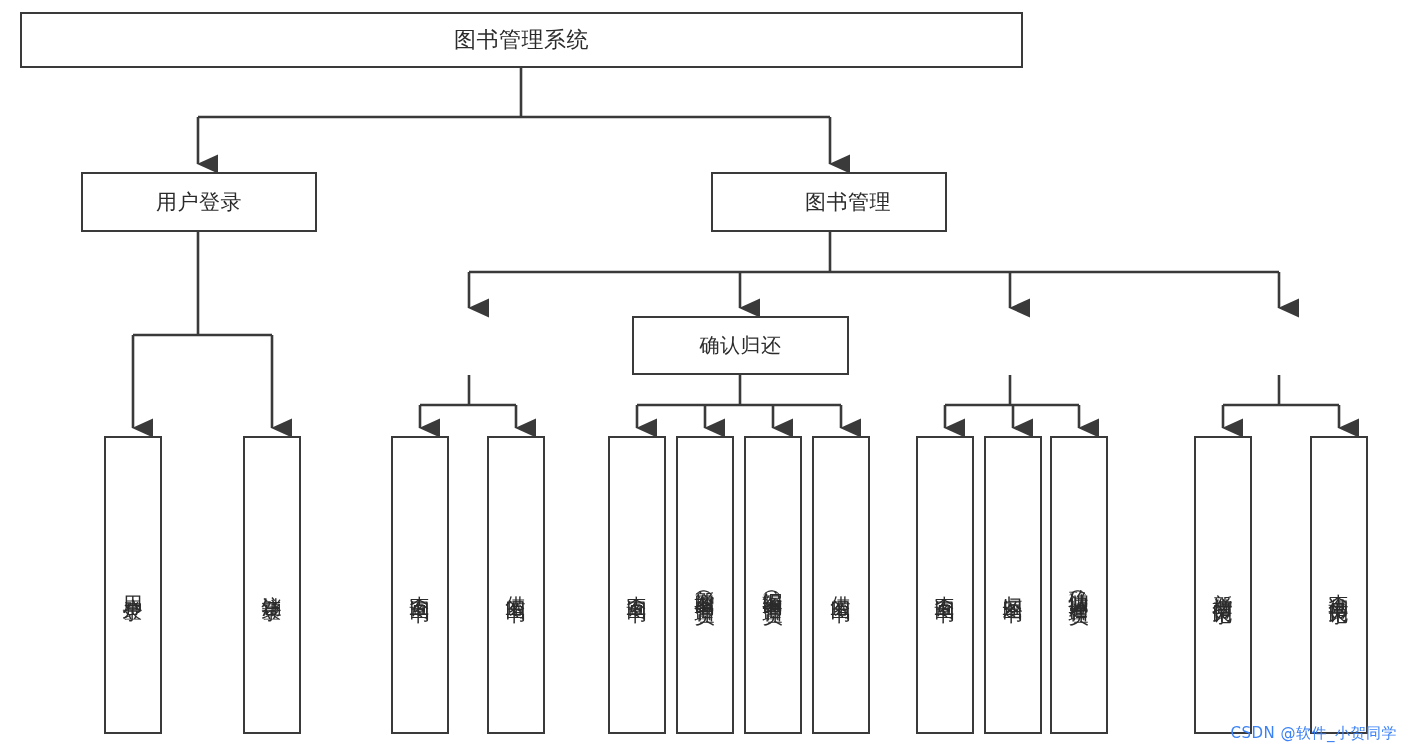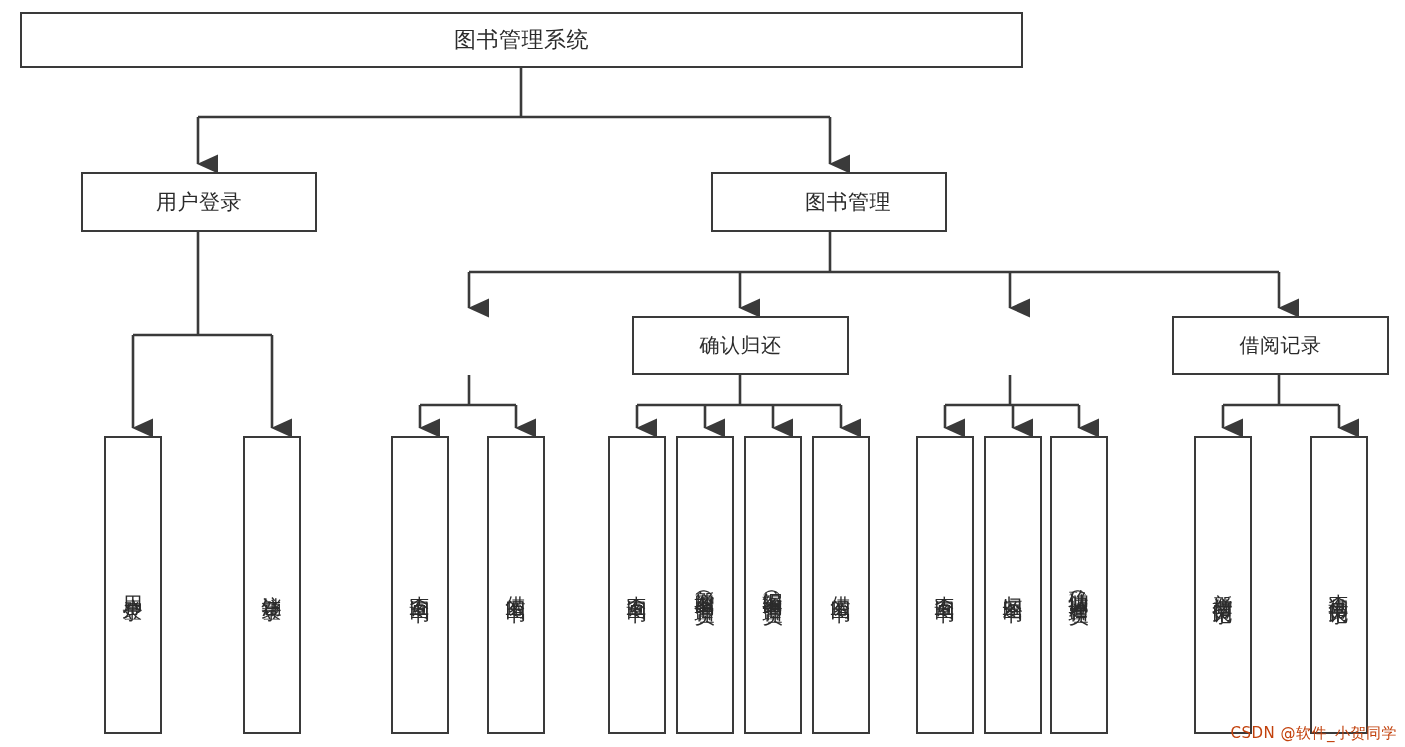--- a/index.html
+++ b/index.html
@@ -58,21 +58,21 @@
     letter-spacing: 2.5px;
     white-space: nowrap;
     text-align: center;
     max-height: 100%;
   }
   #watermark {
     position: absolute;
     right: 8px;
     bottom: 4px;
     font-size: 15px;
-    color: #c2410c;
+    color: #3b82f6;
     letter-spacing: 0.5px;
     white-space: nowrap;
     font-family: "DejaVu Sans", "Liberation Sans", sans-serif;
   }
 </style>
 </head>
 <body>
 
 <div id="canvas">
 
@@ -135,23 +135,20 @@
   <div class="node level1" style="left:81px; top:172px; width:236px; height:60px;">
     <span class="node-label">用户登录</span>
   </div>
   <div class="node level1" style="left:711px; top:172px; width:236px; height:60px;padding-left:38px;">
     <span class="node-label">图书管理</span>
   </div>
 
   <div class="node level2" style="left:632px; top:316px; width:217px; height:59px;">
     <span class="node-label">确认归还</span>
   </div>
-  <div class="node level2" style="left:1172px; top:316px; width:217px; height:59px;">
-    <span class="node-label">借阅记录</span>
-  </div>
 
   <div class="node leaf" style="left:104px; top:436px; width:58px; height:298px;">
     <span class="node-label">用户登录</span>
   </div>
   <div class="node leaf" style="left:243px; top:436px; width:58px; height:298px;">
     <span class="node-label">注销登录</span>
   </div>
 
   <div class="node leaf" style="left:391px; top:436px; width:58px; height:298px;">
     <span class="node-label">查询图书</span>

